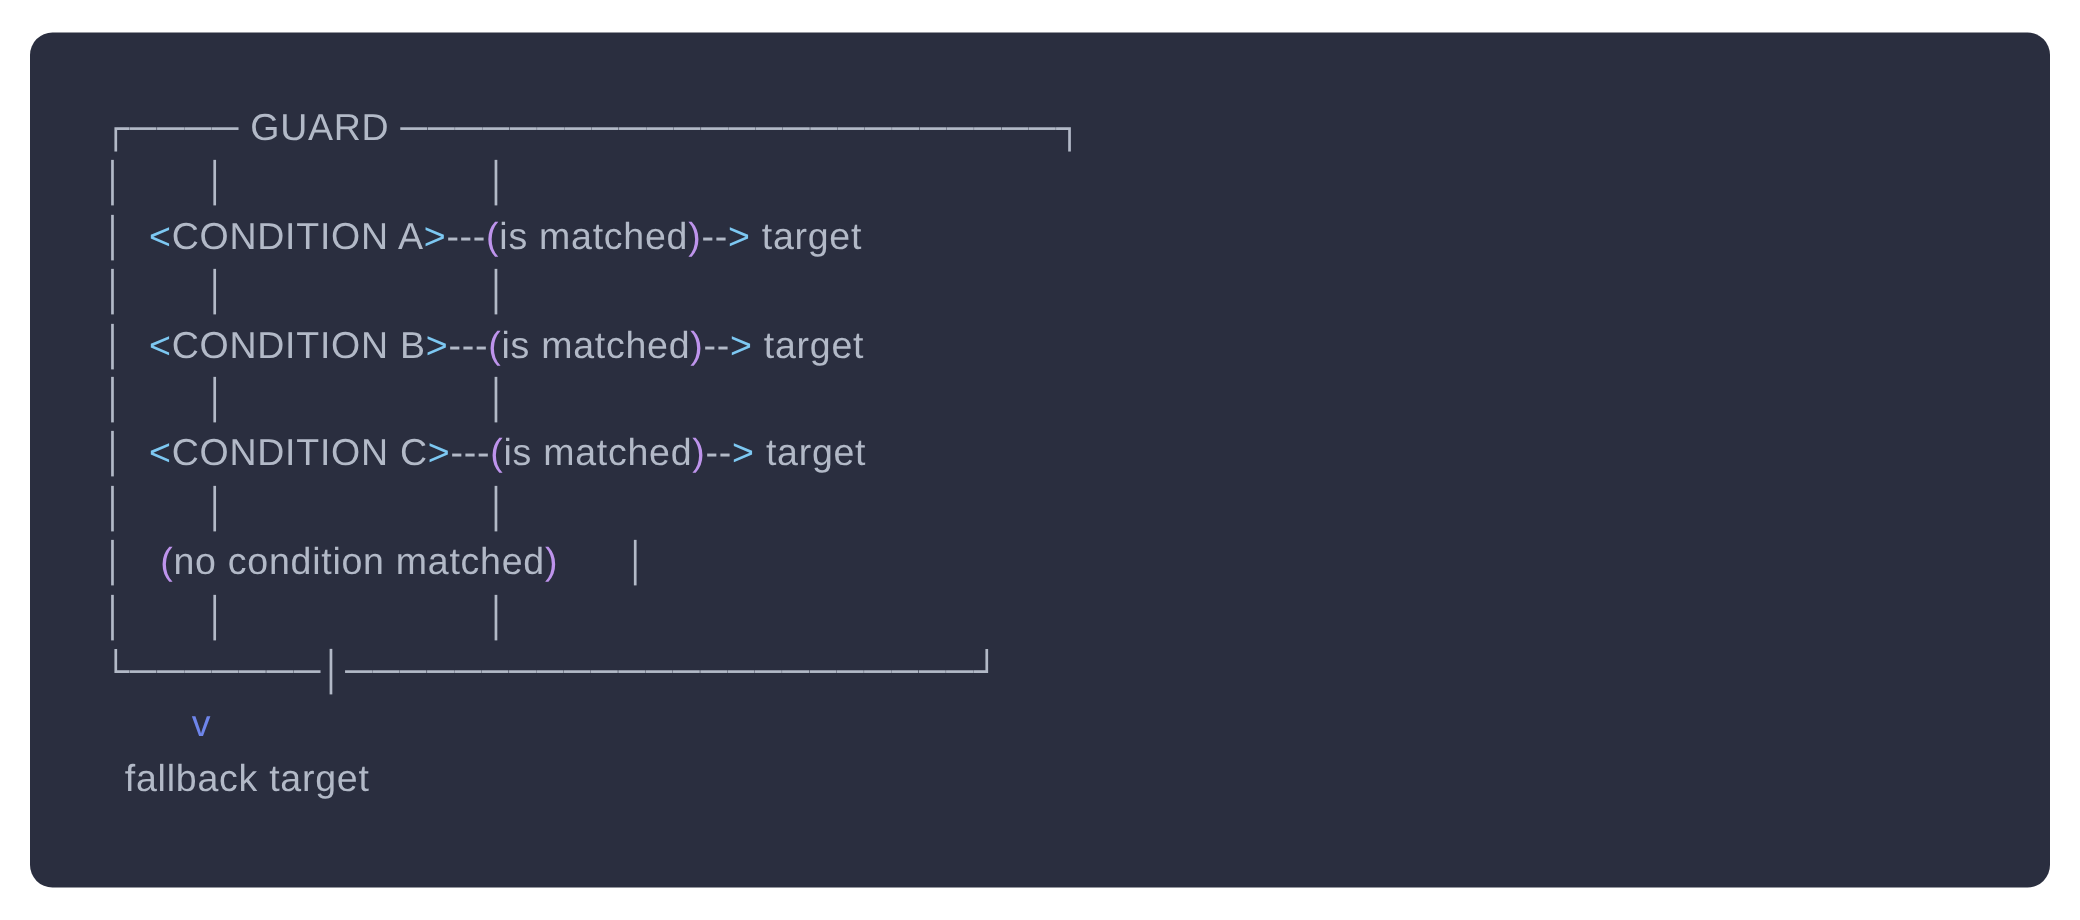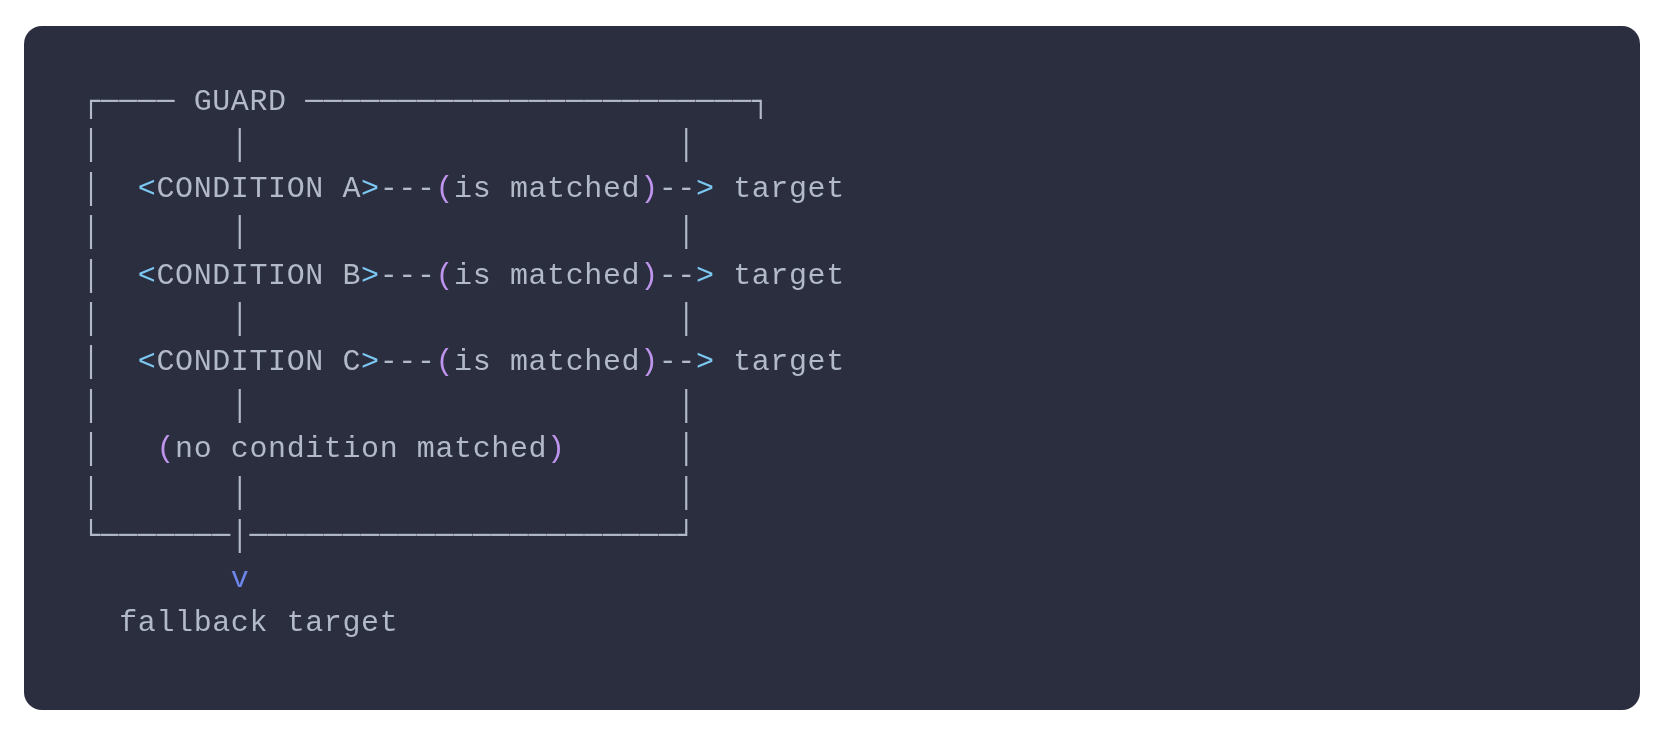--- a/index.html
+++ b/index.html
@@ -20,21 +20,21 @@
   .code-card{
     position:absolute;
     left:24px; top:26px;
     width:1616px; height:684px;
     background:var(--card-bg);
     border-radius:18px;
   }
   pre.ascii{
     position:absolute;
     left:58px; top:55px;
-    font-family:Liberation Mono, monospace;
+    font-family:Liberation Sans, sans-serif;
     font-size:30px;
     line-height:43.4px;
     letter-spacing:0.6px;
     color:var(--c-base);
     white-space:pre;
   }
   pre.ascii div{height:43.4px;}
   .seg-base{color:var(--c-base);}
   .seg-cyan{color:var(--c-cyan);}
   .seg-purple{color:var(--c-purple);}

